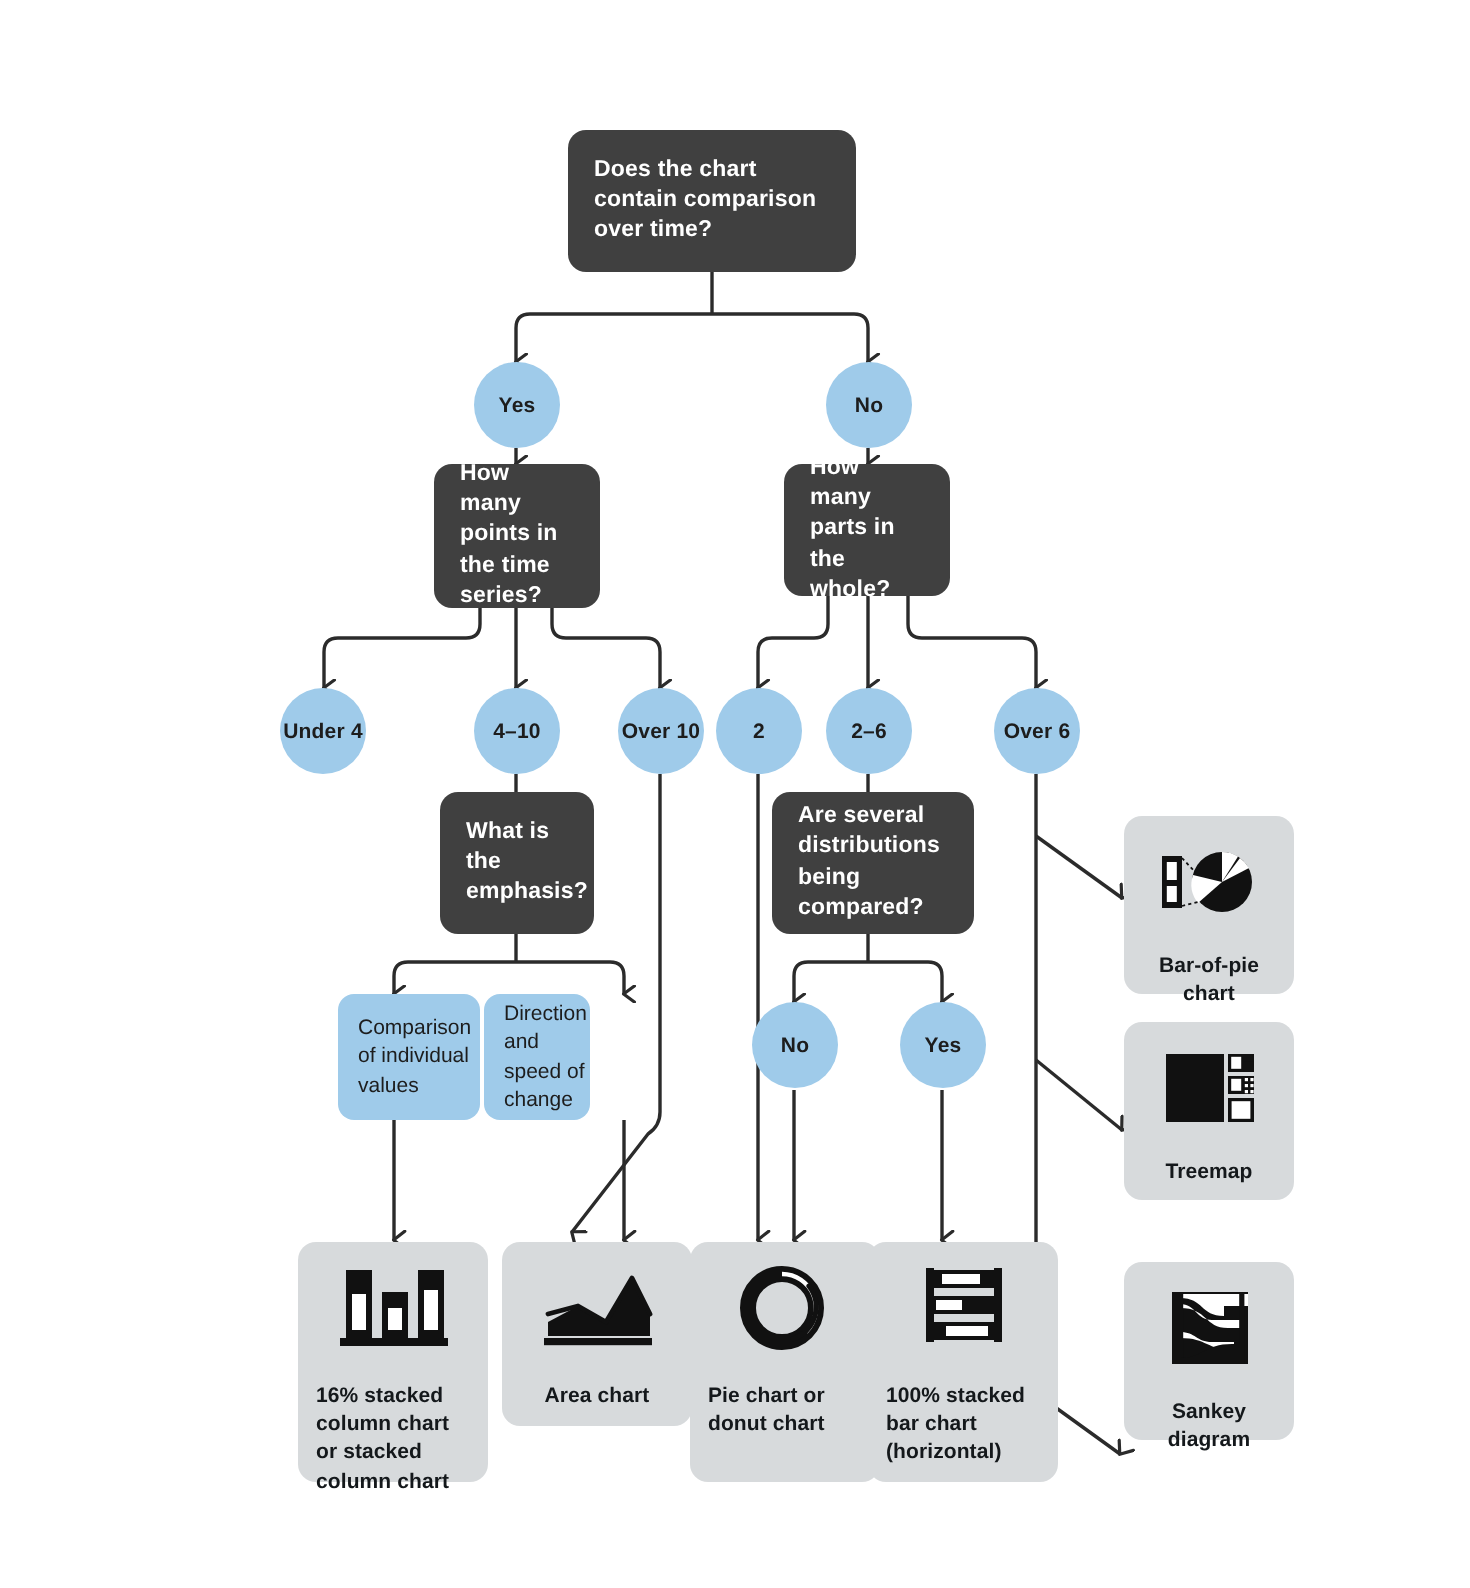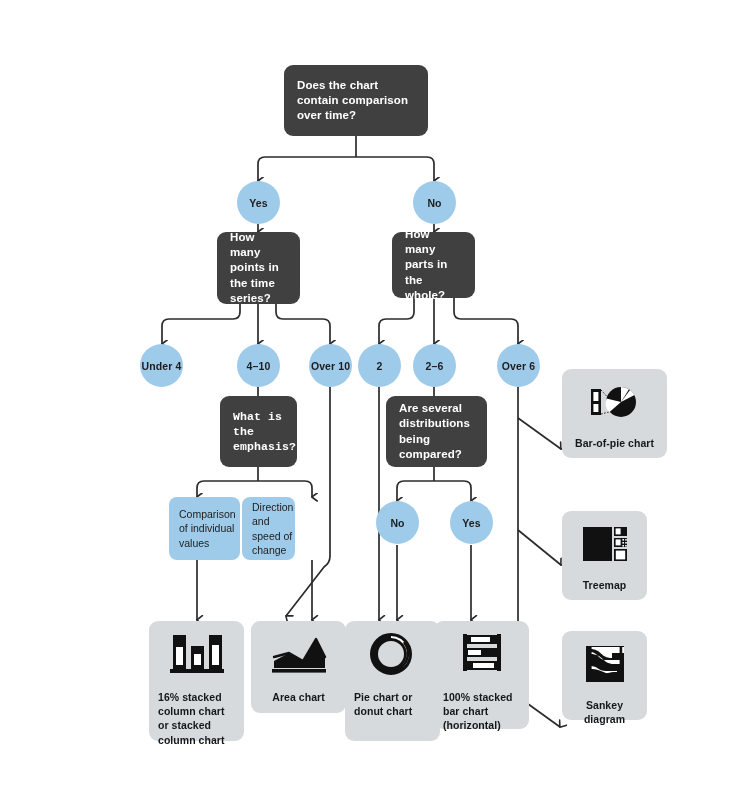--- a/index.html
+++ b/index.html
@@ -120,21 +120,21 @@
   <div class="node circle" style="left:358px;top:344px;width:43px;height:43px;">
     <span>2</span>
   </div>
   <div class="node circle" style="left:413px;top:344px;width:43px;height:43px;">
     <span>2–6</span>
   </div>
   <div class="node circle" style="left:497px;top:344px;width:43px;height:43px;">
     <span>Over 6</span>
   </div>
 
-  <div class="node qbox" style="left:220px;top:396px;width:77px;height:71px;font-family:Liberation Mono, monospace;">
+  <div class="node qbox" style="left:220px;top:396px;width:77px;height:71px;">
     <span>What is the emphasis?</span>
   </div>
   <div class="node qbox" style="left:386px;top:396px;width:101px;height:71px;">
     <span>Are several distributions being compared?</span>
   </div>
 
   <div class="node obox" style="left:169px;top:497px;width:71px;height:63px;">
     <span>Comparison of individual values</span>
   </div>
   <div class="node obox" style="left:242px;top:497px;width:53px;height:63px;">
@@ -182,41 +182,41 @@
     <span class="icon">
       <svg width="60" height="42" viewBox="0 0 60 42" xmlns="http://www.w3.org/2000/svg">
         <circle cx="28" cy="21" r="17" fill="none" stroke="#111111" stroke-width="8"></circle>
         <path d="M28,4 A17,17 0 0,1 40,33" fill="none" stroke="#ffffff" stroke-width="2.2"></path>
         <path d="M41.5,10 A17,17 0 0,1 33.5,36.5" fill="none" stroke="#111111" stroke-width="2.6" stroke-linecap="round"></path>
       </svg>
     </span>
     <span class="caption">Pie chart or donut chart</span>
   </div>
 
-  <div class="node card" style="left:434px;top:621px;width:95px;height:108px;">
+  <div class="node card" style="left:434px;top:621px;width:95px;height:120px;">
     <span class="icon">
       <svg width="60" height="42" viewBox="0 0 60 42" xmlns="http://www.w3.org/2000/svg">
         <g fill="#111111">
           <rect x="12" y="2" width="36" height="9"></rect>
           <rect x="12" y="15" width="36" height="9"></rect>
           <rect x="12" y="28" width="36" height="9"></rect>
           <rect x="11" y="1" width="4" height="37"></rect>
           <rect x="45" y="1" width="4" height="37"></rect>
         </g>
         <g fill="#ffffff">
           <rect x="19" y="4" width="19" height="5"></rect>
           <rect x="16" y="17" width="13" height="5"></rect>
           <rect x="21" y="30" width="21" height="5"></rect>
         </g>
       </svg>
     </span>
     <span class="caption">100% stacked bar chart (horizontal)</span>
   </div>
 
-  <div class="node card center-cap" style="left:562px;top:369px;width:105px;height:89px;padding-top:14px;">
+  <div class="node card center-cap" style="left:562px;top:408px;width:85px;height:89px;padding-top:14px;">
     <span class="icon">
       <svg width="60" height="38" viewBox="0 0 60 38" xmlns="http://www.w3.org/2000/svg">
         <circle cx="36" cy="19" r="15" fill="#111111"></circle>
         <path d="M36,19 L36,4 A15,15 0 0,1 44,6.2 Z" fill="#ffffff"></path>
         <path d="M36,19 L45,7 A15,15 0 0,1 49.5,12 Z" fill="#ffffff"></path>
         <path d="M36,19 L21.5,15.5 A15,15 0 0,0 24,29.5 Z" fill="#ffffff"></path>
         <g fill="#111111">
           <rect x="6" y="6" width="10" height="26"></rect>
         </g>
         <rect x="8.4" y="9" width="5" height="9" fill="#ffffff"></rect>

